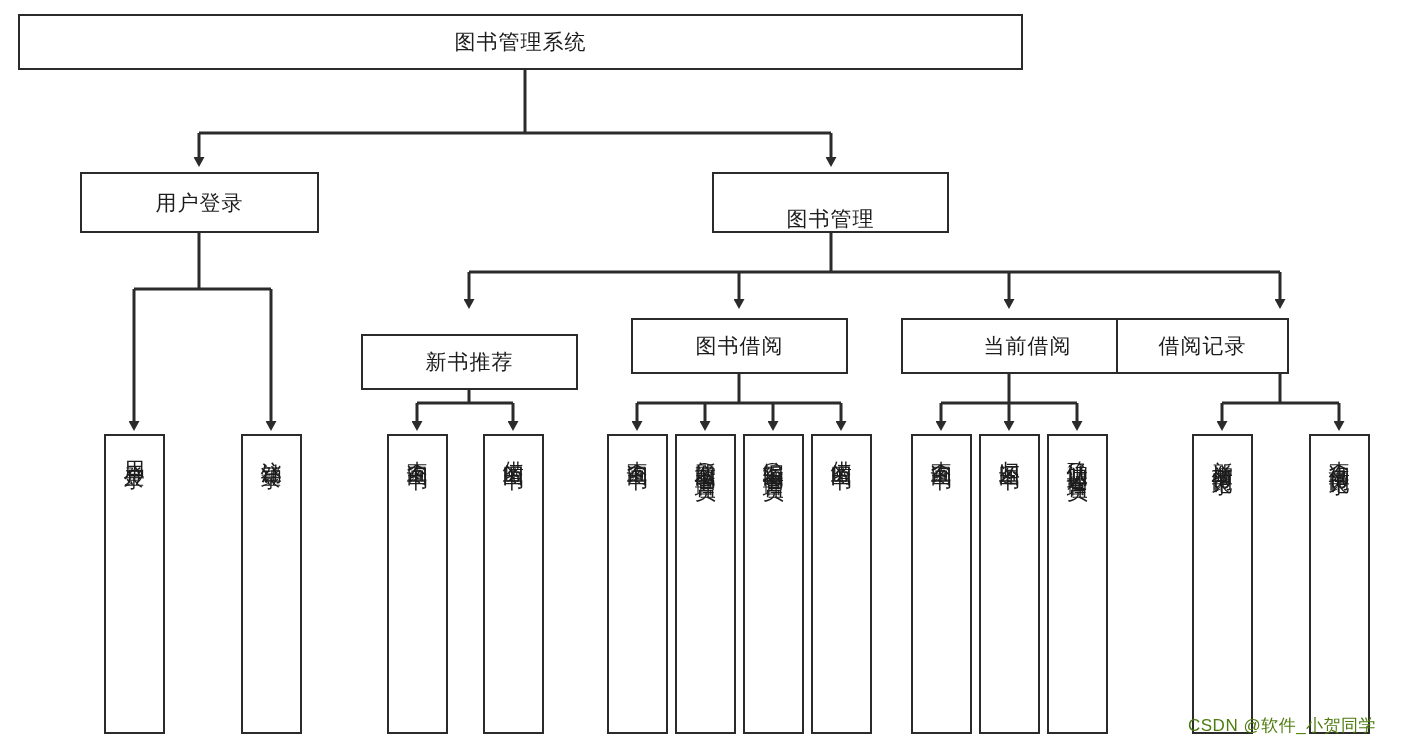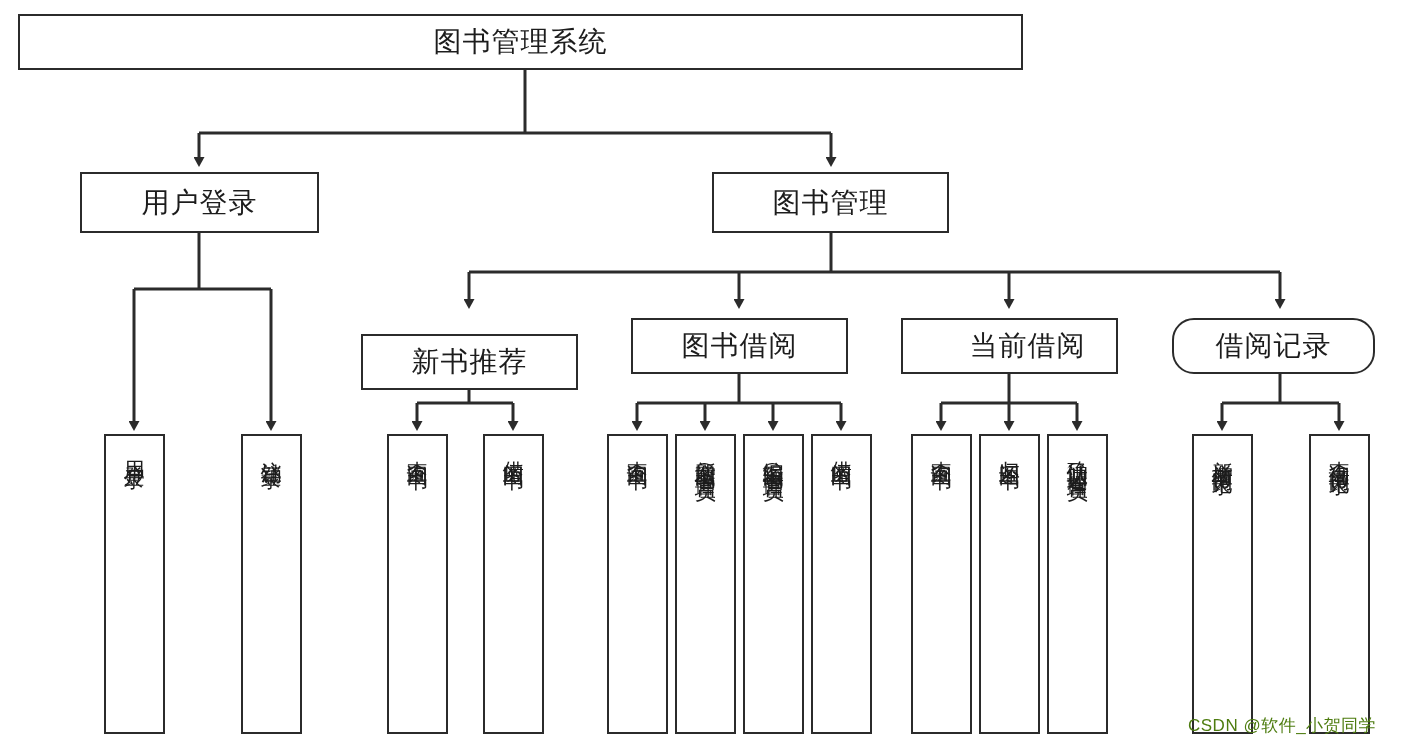--- a/index.html
+++ b/index.html
@@ -29,21 +29,21 @@
     position: absolute;
     box-sizing: border-box;
     background: #ffffff;
     border: 2px solid #2b2b2b;
     display: flex;
     align-items: center;
     justify-content: center;
   }
   .node .label {
     color: #1c1c1c;
-    font-size: 28px;
+    font-size: 21px;
     line-height: 1.12;
     letter-spacing: 1px;
     white-space: nowrap;
   }
   .node.vertical {
     align-items: flex-start;
     padding-top: 8px;
   }
   .node.vertical .label {
     writing-mode: vertical-rl;
@@ -119,34 +119,34 @@
     </g>
   </svg>
 
   <div class="node" style="left:18px; top:14px; width:1005px; height:56px;">
     <span class="label">图书管理系统</span>
   </div>
 
   <div class="node" style="left:80px; top:172px; width:239px; height:61px;">
     <span class="label">用户登录</span>
   </div>
-  <div class="node" style="left:712px; top:172px; width:237px; height:61px;">
+  <div class="node" style="left:712px; top:172px; width:237px; height:61px;align-items:flex-end;">
     <span class="label">图书管理</span>
   </div>
 
   <div class="node" style="left:361px; top:334px; width:217px; height:56px;">
     <span class="label">新书推荐</span>
   </div>
   <div class="node" style="left:631px; top:318px; width:217px; height:56px;align-items:center;">
     <span class="label">图书借阅</span>
   </div>
   <div class="node" style="left:901px; top:318px; width:217px; height:56px;padding-left:36px;">
     <span class="label">当前借阅</span>
   </div>
-  <div class="node" style="left:1172px; top:318px; width:203px; height:56px;border-radius:22px;">
+  <div class="node" style="left:1116px; top:318px; width:173px; height:56px;">
     <span class="label">借阅记录</span>
   </div>
 
   <div class="node vertical" style="left:104px; top:434px; width:61px; height:300px;">
     <span class="label">用户登录</span>
   </div>
   <div class="node vertical" style="left:241px; top:434px; width:61px; height:300px;">
     <span class="label">注销登录</span>
   </div>
 

